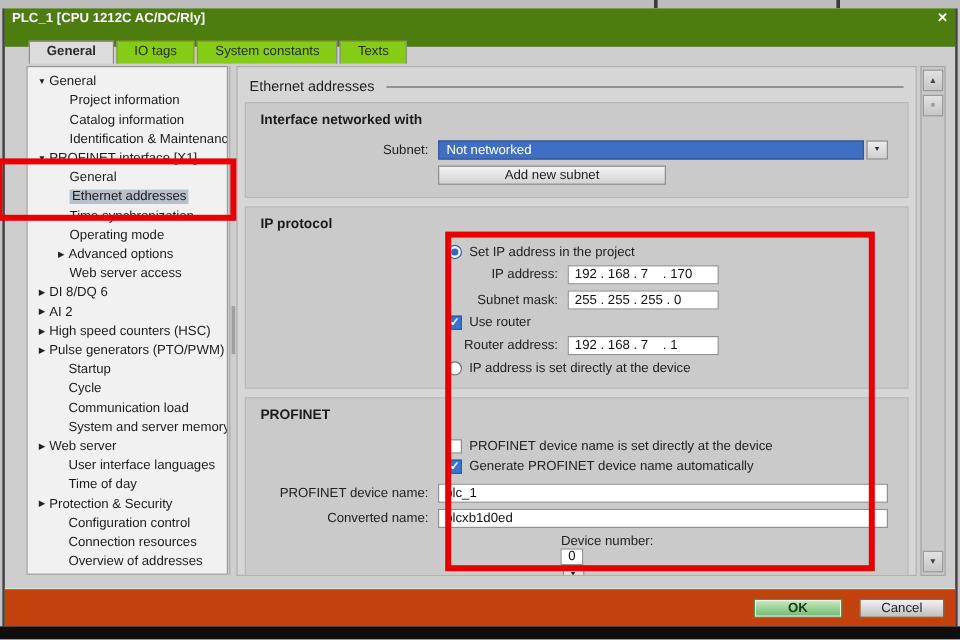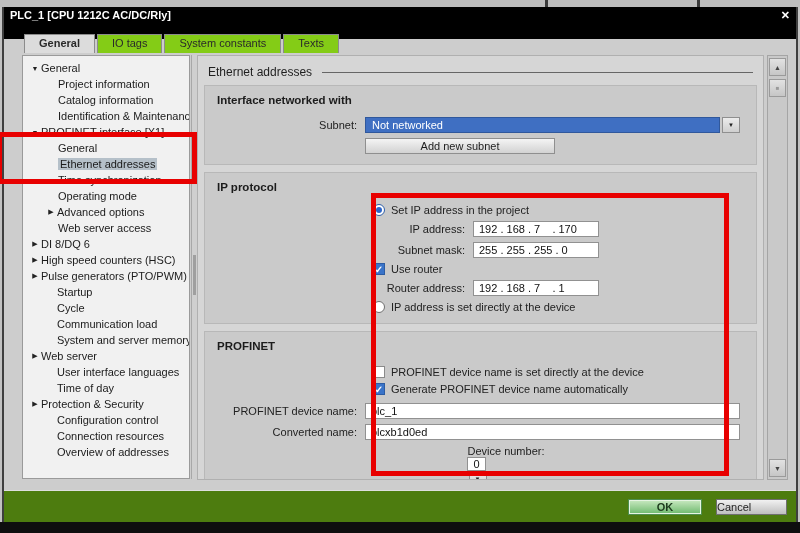--- a/index.html
+++ b/index.html
@@ -8,21 +8,21 @@
 
   
   .top-strip { position:absolute; top:0; left:0; width:800px; height:7px; background:#bdbdbd; }
   .tick { position:absolute; top:0; width:3px; height:7px; background:#3a3a3a; }
 
   
   .dialog { position:absolute; left:2px; top:7px; width:796px; height:515px; background:#cdcdcd;
             border-left:2px solid #3f3f3f; border-right:2px solid #3f3f3f; }
   .bottom-strip { position:absolute; bottom:0; left:0; width:800px; height:11px; background:#0e0e0e; }
 
-  .titlebar { position:absolute; top:0; left:0; right:0; height:32px; background:#000000; color:#fff;
+  .titlebar { position:absolute; top:0; left:0; right:0; height:32px; background:#4d7c0f; color:#fff;
               font-size:11px; font-weight:bold; line-height:17px; padding:0 6px; display:flex; }
   .titlebar .t { flex:1; white-space:nowrap; overflow:hidden; }
   .close-x { width:16px; text-align:right; color:#fff; font-weight:bold; cursor:default; }
 
   
   .tabs { position:absolute; left:20px; top:27px; display:flex; }
   .tab { height:19px; line-height:17px; padding:0 14px; font-size:11px; color:#2a2a2a;
          background:#84cc16; border:1px solid #8c8c8c; border-bottom:none; margin-right:2px; }
   .tab.active { background:#dcdcdc; font-weight:bold; }
 
@@ -84,29 +84,29 @@
   
   .scrollbar { position:absolute; left:763px; top:48px; width:21px; height:425px; background:#c9c9c9;
                border:1px solid #a5a5a5; }
   .sb-btn { position:absolute; left:1px; width:17px; height:18px; background:linear-gradient(#e2e2e2,#c6c6c6);
             border:1px solid #9a9a9a; display:flex; align-items:center; justify-content:center; }
   .sb-up { top:2px; } .sb-up::before { content:"▲"; font-size:7px; color:#444; }
   .sb-thumb { top:23px; } .sb-thumb::before { content:"■"; font-size:6px; color:#9a9a9a; }
   .sb-down { bottom:2px; } .sb-down::before { content:"▼"; font-size:7px; color:#444; }
 
   
-  .footer { position:absolute; left:0; right:0; bottom:0; height:32px; background:#4d7c0f;
+  .footer { position:absolute; left:0; right:0; bottom:0; height:32px; background:#c2410c;
             border-top:1px solid #dedede; }
   .btn-ok { position:absolute; right:94px; top:8px; width:74px; height:16px;
             background:linear-gradient(#c9e9c1,#6db96d); border:1px solid #4e8f4e;
             box-shadow:inset 0 0 0 1px #e6f4e2; font-size:11px; font-weight:bold; color:#1d3a1d;
             text-align:center; line-height:14px; }
   .btn-cancel { position:absolute; right:9px; top:8px; width:71px; height:16px;
                 background:linear-gradient(#f1f1f1,#bfbfbf); border:1px solid #6f6f6f;
-                font-size:11px; color:#1d1d1d; line-height:14px; }
+                font-size:11px; color:#1d1d1d; text-align:center; line-height:14px; }
 
   
   .anno { position:absolute; border:5px solid #e80000; pointer-events:none; z-index:50; }
   .anno1 { left:-3px; top:132px; width:200px; height:52px; }
   .anno2 { left:371px; top:193px; width:358px; height:283px; }
 </style>
 </head>
 <body>
 
 <div class="screen">
@@ -166,20 +166,24 @@
         </div>
       <div class="trow lv1 noarr">
           <span class="tlbl">Web server access</span>
         </div>
       <div class="trow lv0">
           <span class="exp r"></span>
           <span class="tlbl">DI 8/DQ 6</span>
         </div>
       <div class="trow lv0">
           <span class="exp r"></span>
+          <span class="tlbl">AI 2</span>
+        </div>
+      <div class="trow lv0">
+          <span class="exp r"></span>
           <span class="tlbl">High speed counters (HSC)</span>
         </div>
       <div class="trow lv0">
           <span class="exp r"></span>
           <span class="tlbl">Pulse generators (PTO/PWM)</span>
         </div>
       <div class="trow lv0 noarr">
           <span class="tlbl">Startup</span>
         </div>
       <div class="trow lv0 noarr">

